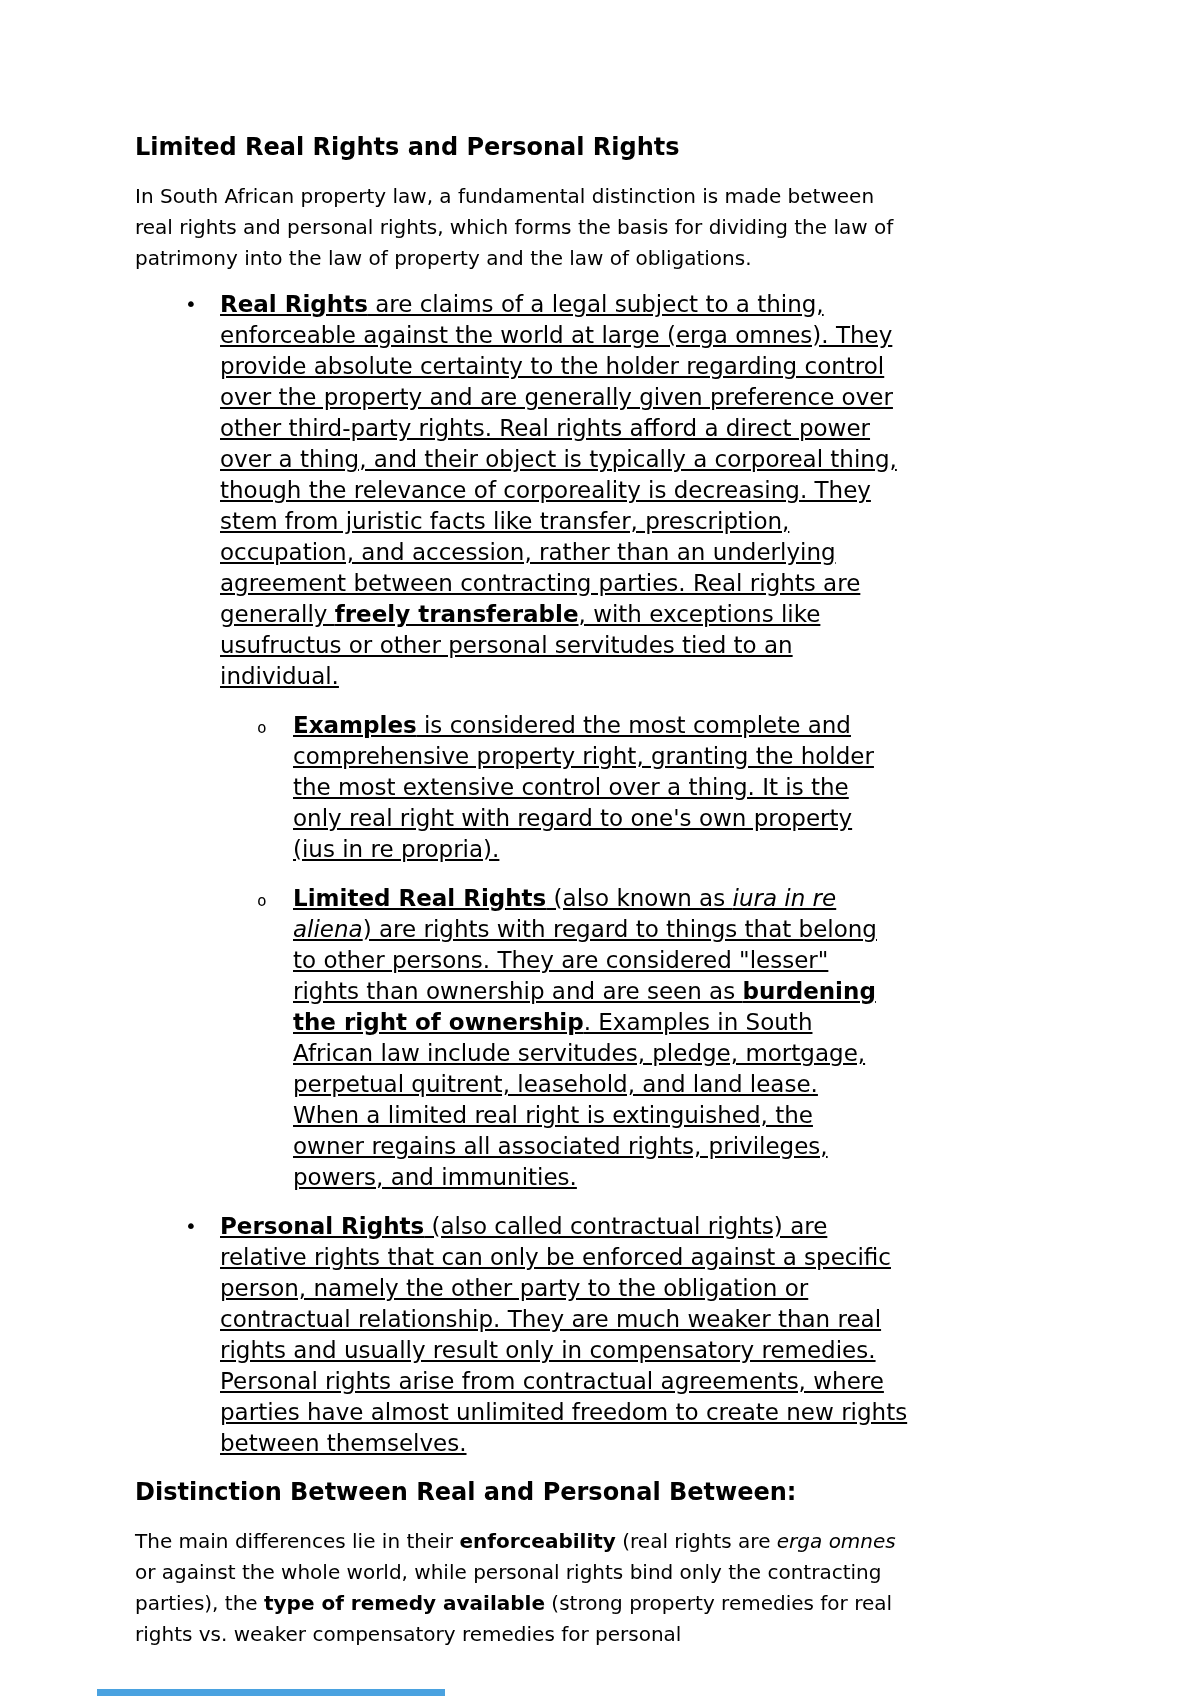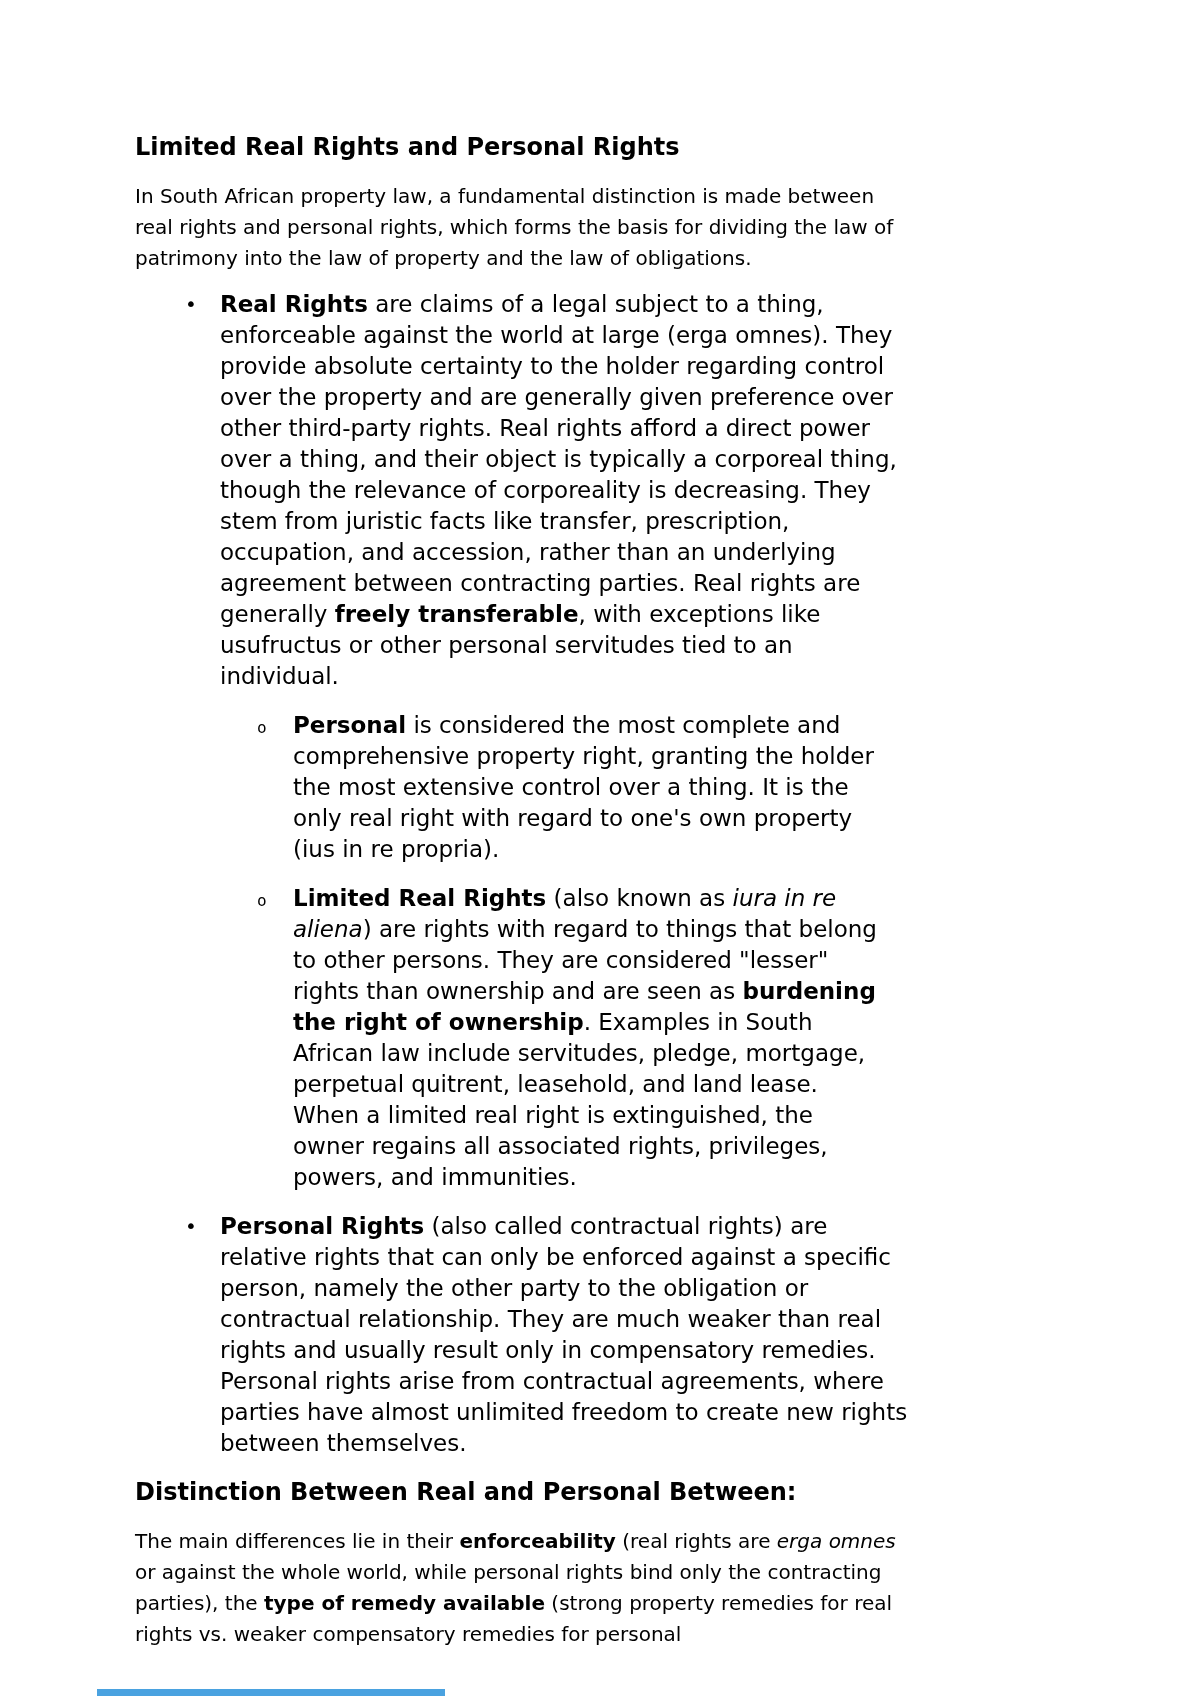--- a/index.html
+++ b/index.html
@@ -40,21 +40,21 @@
     line-height: 31px;
     margin: 0 0 15px 0;
   }
   .li {
     display: flex;
     align-items: flex-start;
     font-size: 23px;
     line-height: 31px;
     margin: 0 0 18px 0;
   }
-  .li .li-text { flex: 1 1 auto; }
+  .li .li-text { flex: 1 1 auto; text-decoration: underline; }
   .l1 { padding-left: 50px; }
   .l1 .marker {
     flex: 0 0 35px;
     width: 35px;
     font-size: 20px;
     line-height: 31px;
   }
   .l2 { padding-left: 122px; }
   .l2 .marker {
     flex: 0 0 36px;
@@ -82,21 +82,21 @@
 
   <p class="doc-para"><span>In South African property law, a fundamental distinction is made between real rights and personal rights, which forms the basis for dividing the law of patrimony into the law of property and the law of obligations.</span></p>
 
   <div class="li l1">
     <span class="marker">•</span>
     <div class="li-text"><span style="font-weight: bold;">Real Rights</span><span> are claims of a legal subject to a thing, enforceable against the world at large (erga omnes). They provide absolute certainty to the holder regarding control over the property and are generally given preference over other third-party rights. Real rights afford a direct power over a thing, and their object is typically a corporeal thing, though the relevance of corporeality is decreasing. They stem from juristic facts like transfer, prescription, occupation, and accession, rather than an underlying agreement between contracting parties. Real rights are generally </span><span style="font-weight: bold;">freely transferable</span><span>, with exceptions like usufructus or other personal servitudes tied to an individual.</span></div>
   </div>
 
   <div class="li l2">
     <span class="marker">o</span>
-    <div class="li-text"><span style="font-weight: bold;">Personal</span><span> is considered the most complete and comprehensive property right, granting the holder the most extensive control over a thing. It is the only real right with regard to one's own property (ius in re propria).</span></div>
+    <div class="li-text"><span style="font-weight: bold;">Examples</span><span> is considered the most complete and comprehensive property right, granting the holder the most extensive control over a thing. It is the only real right with regard to one's own property (ius in re propria).</span></div>
   </div>
 
   <div class="li l2">
     <span class="marker">o</span>
     <div class="li-text"><span style="font-weight: bold;">Limited Real Rights</span><span> (also known as </span><span style="font-style: italic;">iura in re aliena</span><span>) are rights with regard to things that belong to other persons. They are considered "lesser" rights than ownership and are seen as </span><span style="font-weight: bold;">burdening the right of ownership</span><span>. Examples in South African law include servitudes, pledge, mortgage, perpetual quitrent, leasehold, and land lease. When a limited real right is extinguished, the owner regains all associated rights, privileges, powers, and immunities.</span></div>
   </div>
 
   <div class="li l1">
     <span class="marker">•</span>
     <div class="li-text"><span style="font-weight: bold;">Personal Rights</span><span> (also called contractual rights) are relative rights that can only be enforced against a specific person, namely the other party to the obligation or contractual relationship. They are much weaker than real rights and usually result only in compensatory remedies. Personal rights arise from contractual agreements, where parties have almost unlimited freedom to create new rights between themselves.</span></div>

